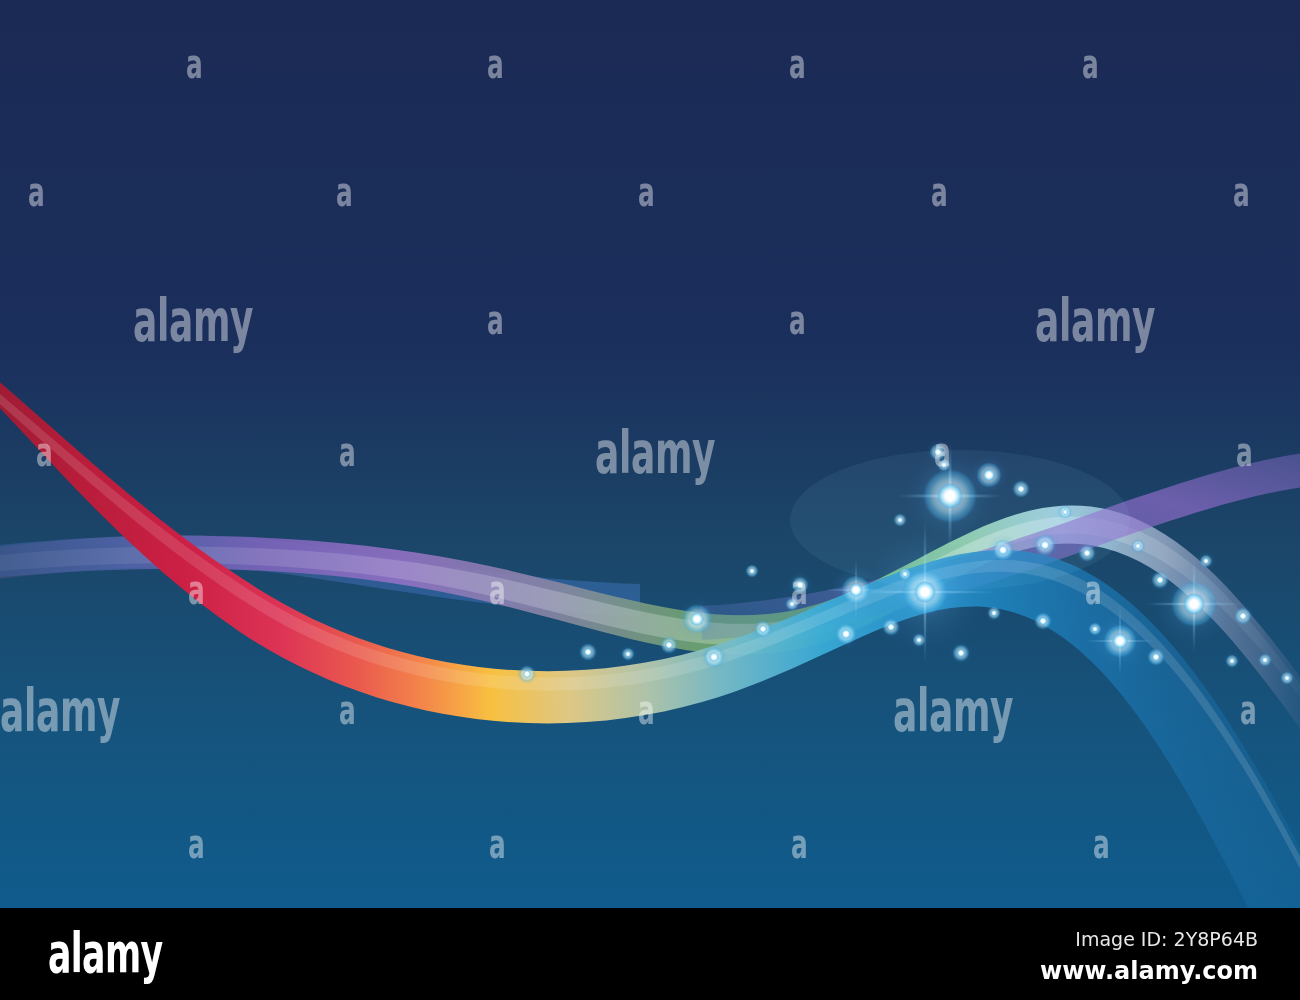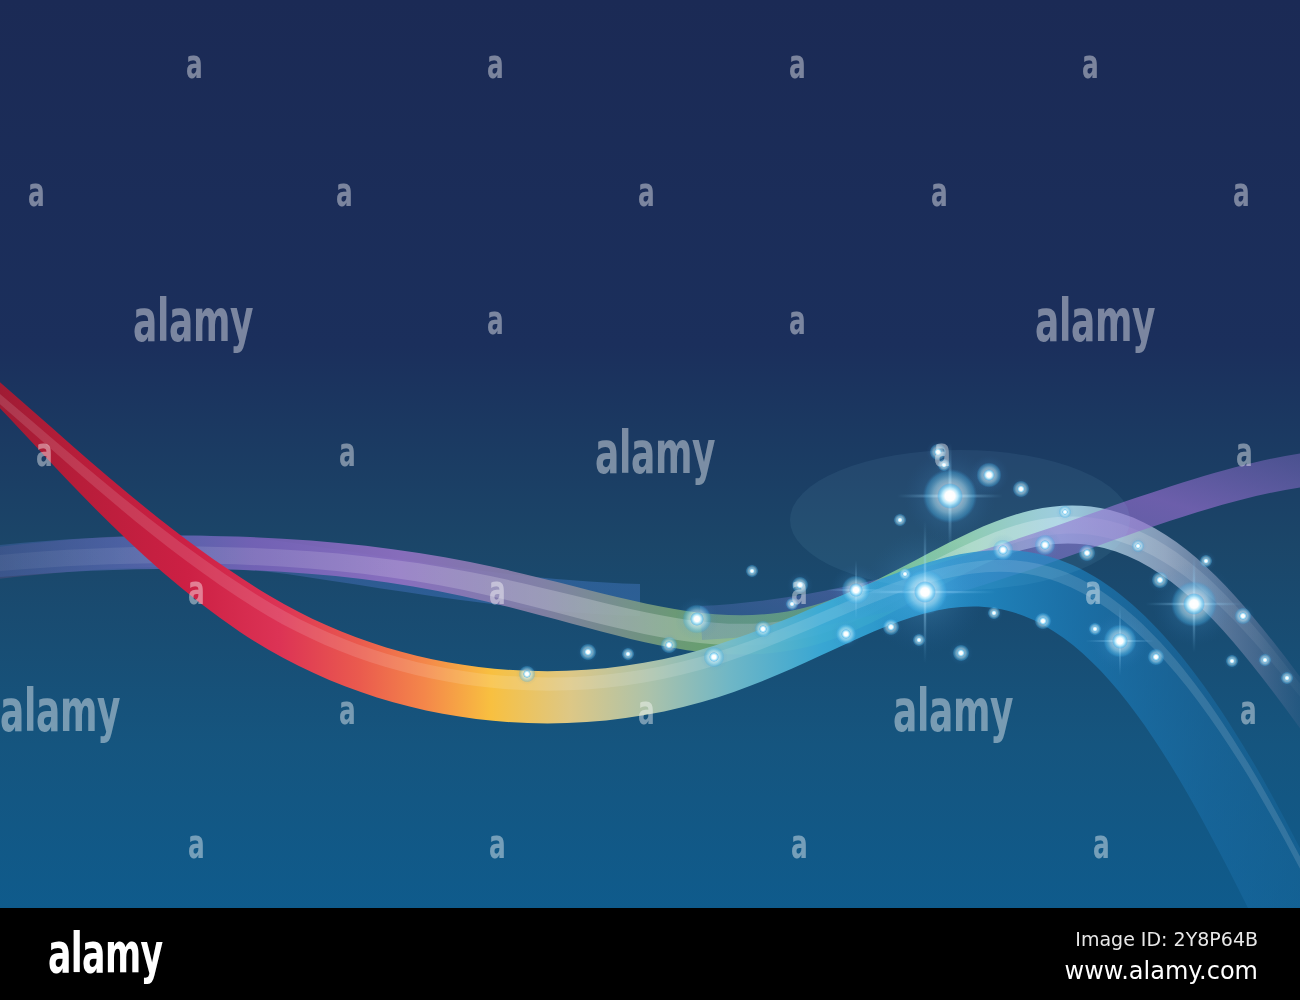--- a/index.html
+++ b/index.html
@@ -94,21 +94,21 @@
     font-family: "DejaVu Sans", sans-serif;
     text-align: center;
     white-space: nowrap;
   }
   #site-url-text {
     position: absolute;
     right: 42px;
     top: 49px;
     color: #ffffff;
     font-size: 24px;
-    font-weight: 400;
+    font-weight: 700;
     font-family: "DejaVu Sans", sans-serif;
     white-space: nowrap;
   }
 </style>
 </head>
 <body>
 
 <div id="stock-photo-page">
 
   <div id="artwork-area">

